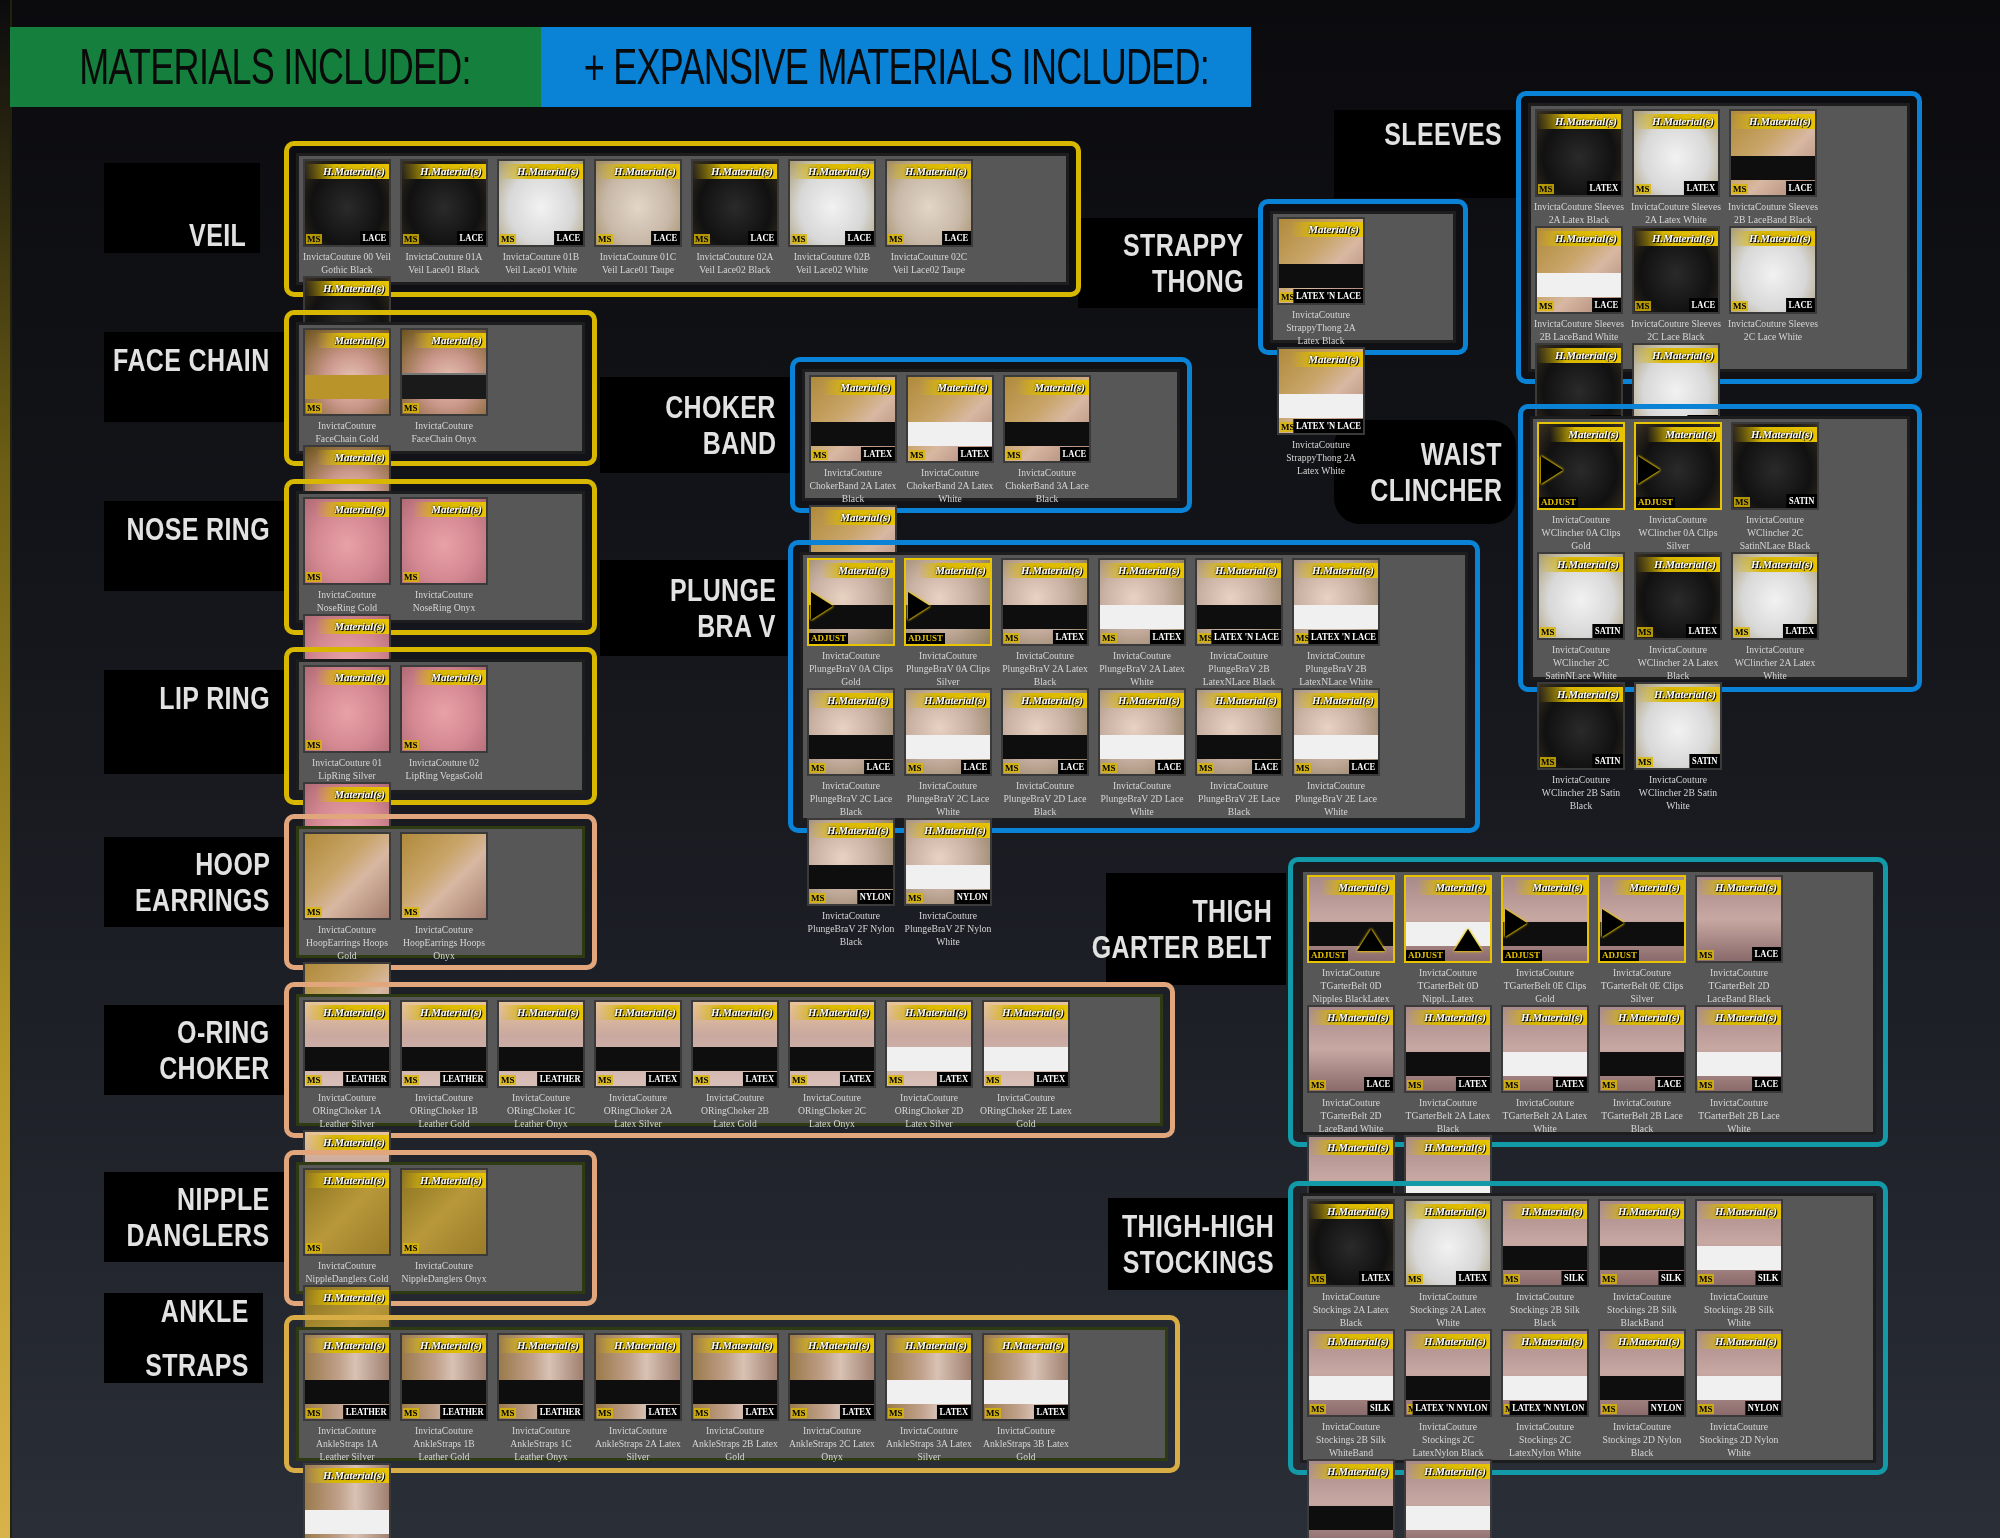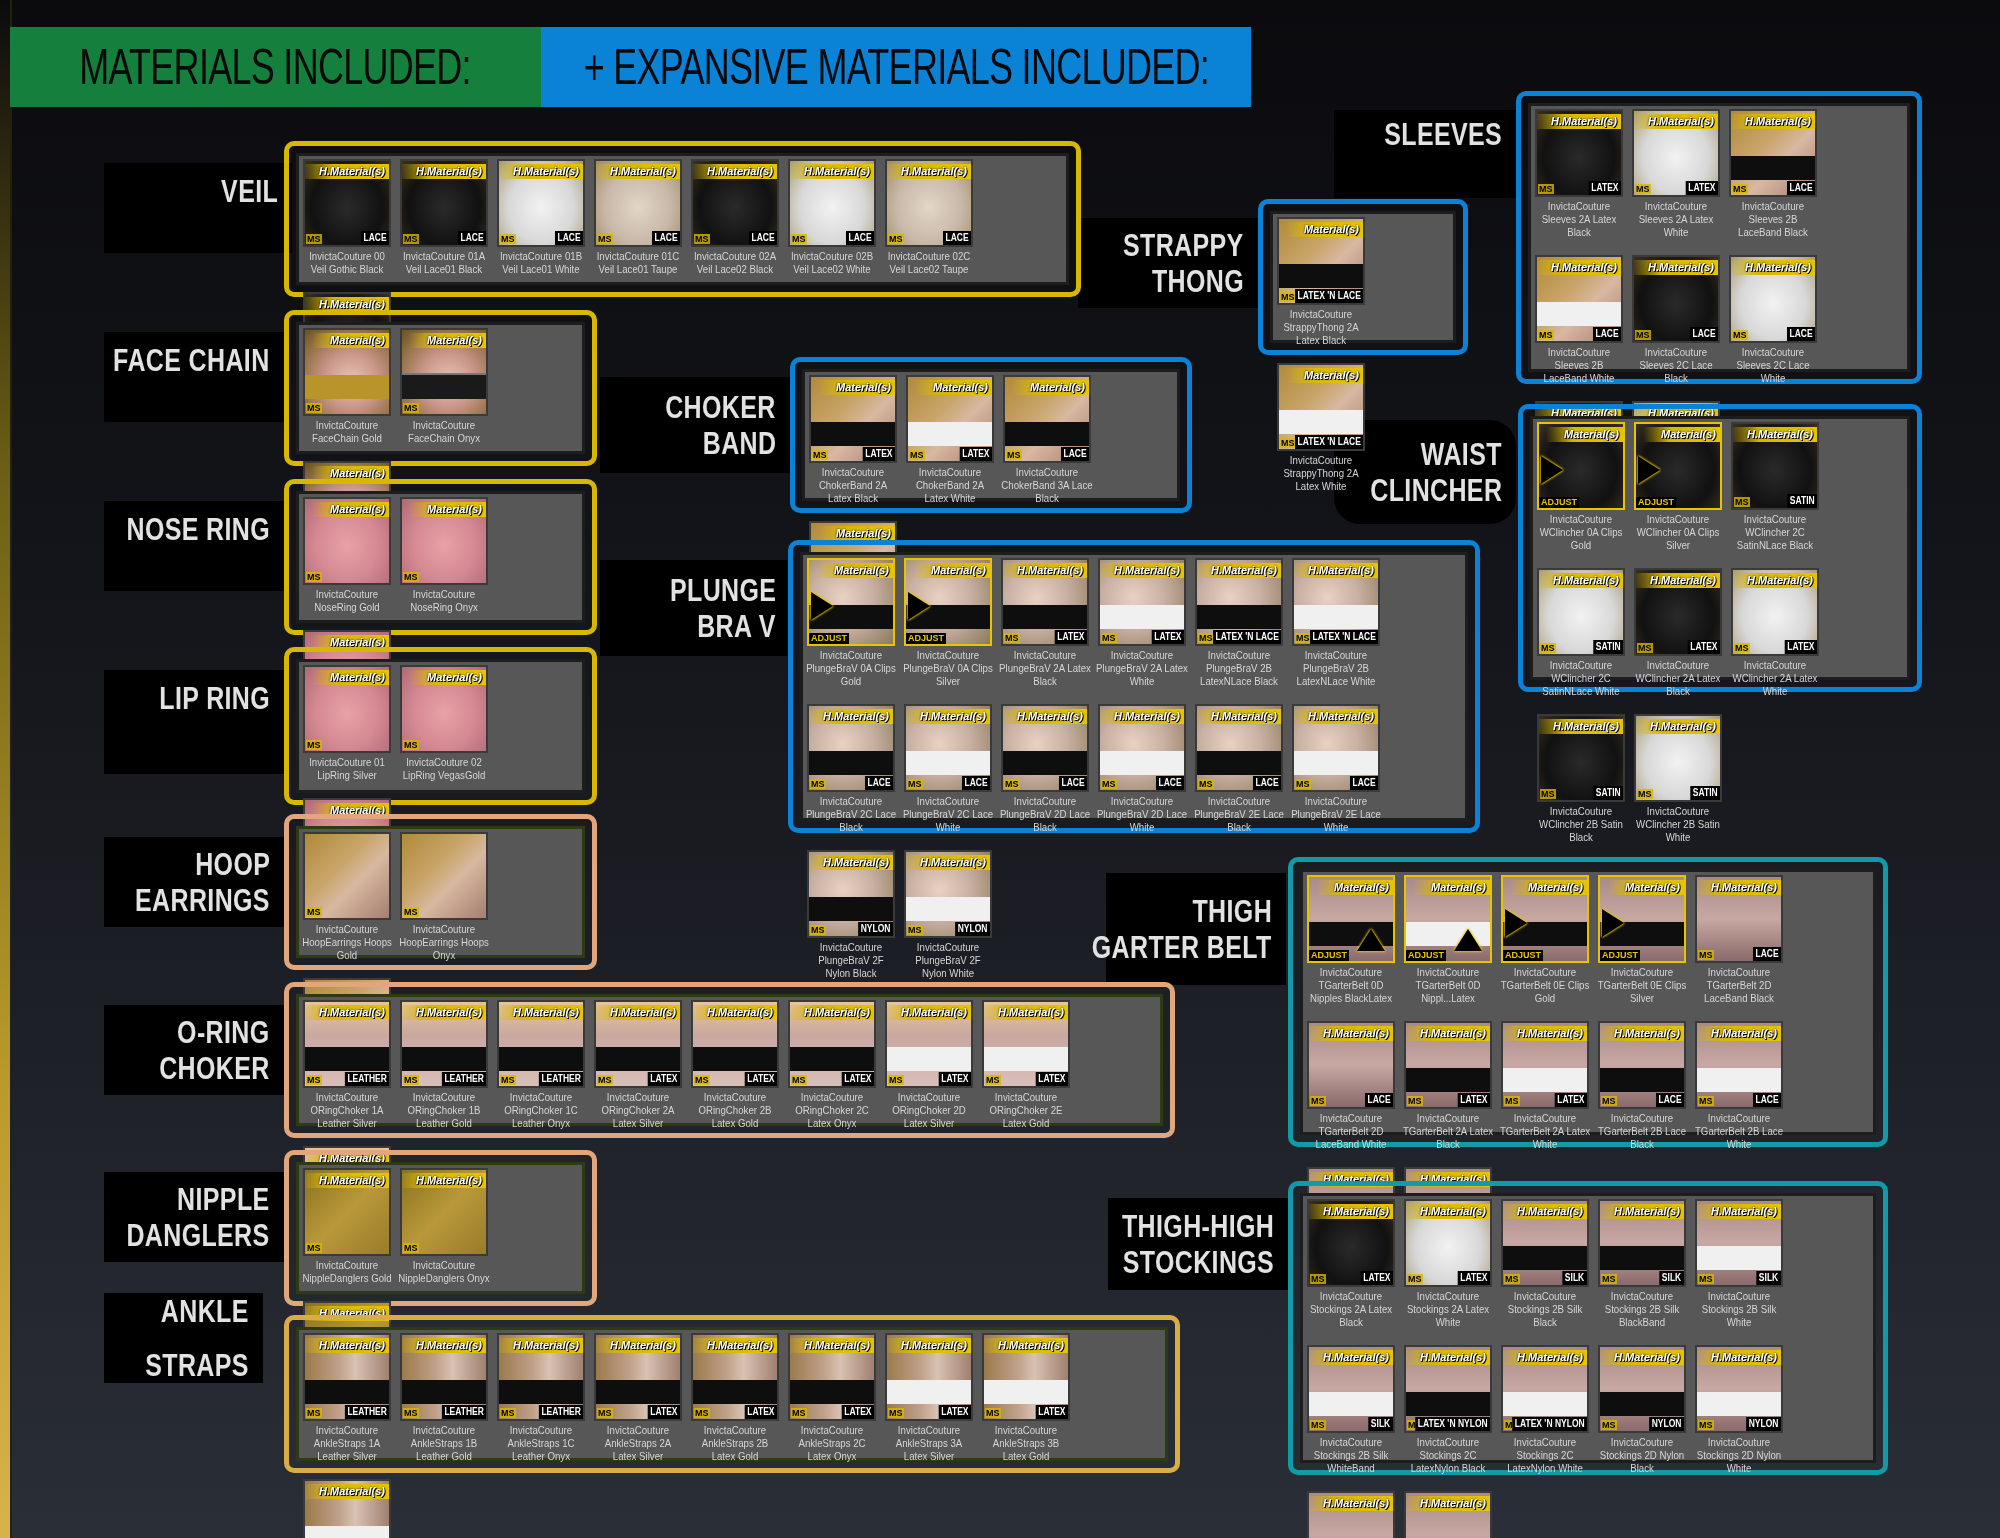--- a/index.html
+++ b/index.html
@@ -24,21 +24,21 @@
   .label .t { font-family:"Liberation Sans",sans-serif; font-size:32px; display:block;
     transform:scaleX(0.78); transform-origin:right center; white-space:nowrap; letter-spacing:0.5px; }
 
   .group { position:absolute; border-radius:10px; box-sizing:border-box; padding:7px; }
   .group.yellow { border:5px solid #d8b700; }
   .group.peach { border:5px solid #e2a67c; }
   .group.gold { border:5px solid #d9ad45; }
   .group.blue { border:5px solid #0a82d6; }
   .group.teal { border:5px solid #129aa8; }
   .group .inner { background:#575757; border:3px solid #1d1d1d; height:100%; box-sizing:border-box;
-    display:flex; flex-wrap:wrap; align-content:flex-start; padding:3px 2px; gap:16px 5px; }
+    display:flex; flex-wrap:wrap; align-content:flex-start; padding:3px 2px; gap:0 5px;font-family:Liberation Serif, serif; }
   .group.peach .inner, .group.gold .inner { border-color:#2d3a12; }
   .tile { width:92px; display:flex; flex-direction:column; align-items:center; }
   .thumb { position:relative; width:88px; height:88px; border:2px solid #3a3a3a; box-sizing:border-box;
     overflow:hidden; }
   .thumb .ribbon { position:absolute; top:3px; right:0; height:15px; padding:0 4px 0 18px;
     background:linear-gradient(90deg, rgba(216,183,0,0) 0%, #d8b700 35%, #e8c400 100%);
     color:#fff; font-size:11px; font-style:italic; font-weight:bold; line-height:15px; white-space:nowrap;
     text-shadow:0 0 2px #000, 1px 1px 0 #000; }
   .thumb .tag { position:absolute; right:0; bottom:0; background:#000; color:#fff; font-size:10px; font-weight:bold;
     padding:1px 3px; line-height:12px; white-space:nowrap; transform:scaleX(0.85); transform-origin:right bottom; }
@@ -79,21 +79,21 @@
 
 <div class="left-rule"></div>
 
 <div class="hdr yellow">
   <span>MATERIALS INCLUDED:</span>
 </div>
 <div class="hdr blue">
   <span>+ EXPANSIVE MATERIALS INCLUDED:</span>
 </div>
 
-<div class="label" style="left:104px;top:163px;width:188px;height:90px;justify-content:flex-start;padding-top:10px;">
+<div class="label" style="left:104px;top:163px;width:156px;height:90px;justify-content:flex-end;padding-top:10px;">
   <span class="t">VEIL</span>
 </div>
 <div class="label" style="left:104px;top:332px;width:180px;height:90px;justify-content:flex-start;padding-top:10px;text-align:right;">
   <span class="t">FACE CHAIN</span>
 </div>
 <div class="label" style="left:104px;top:501px;width:180px;height:90px;justify-content:flex-start;padding-top:10px;">
   <span class="t">NOSE RING</span>
 </div>
 <div class="label" style="left:104px;top:670px;width:180px;height:104px;justify-content:flex-start;padding-top:10px;">
   <span class="t">LIP RING</span>

